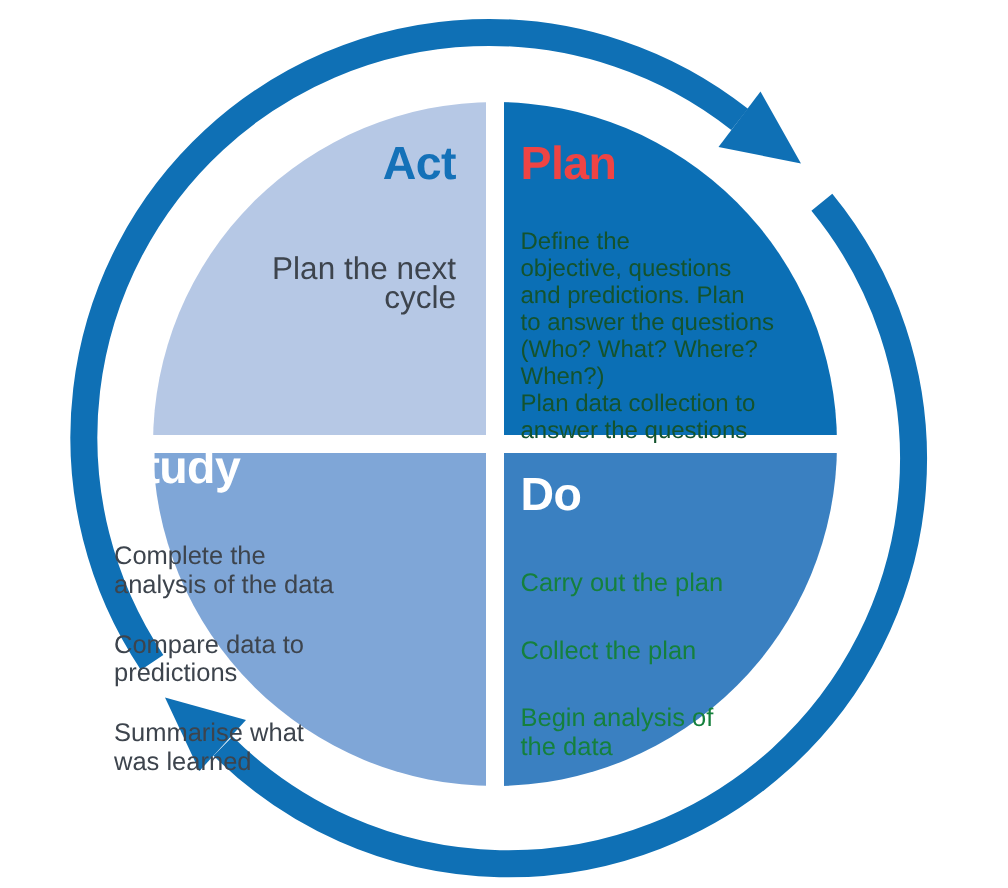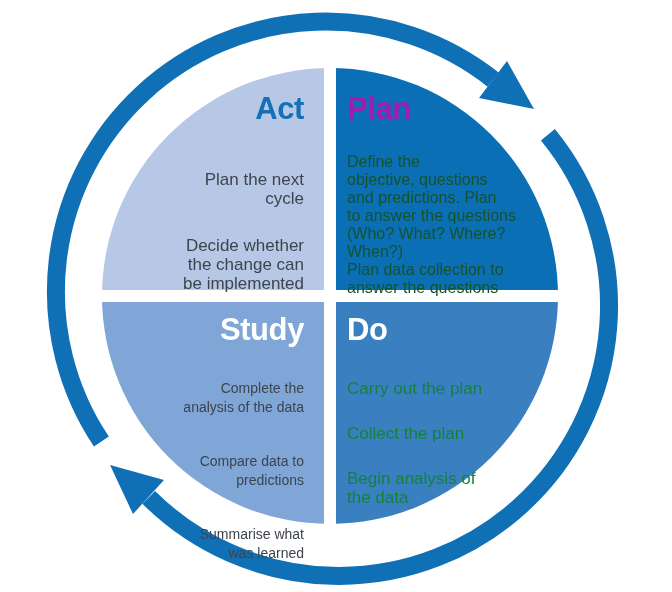--- a/index.html
+++ b/index.html
@@ -33,33 +33,33 @@
     letter-spacing: -0.4px;
   }
   .q-body {
     white-space: pre-line;
   }
   .item { white-space: pre-line; }
 
   
   .quad.act { top: 92px; right: 368px; width: 225px; text-align: right; }
   .quad.act .q-title { color: #1471b8; }
-  .quad.act .q-body { margin-top: 25px; color: #3d444d; font-size: 17px; line-height: 19px; }
+  .quad.act .q-body { margin-top: 25px; color: #3d444d; font-size: 21px; line-height: 19px; }
   .quad.act .item + .item { margin-top: 9px; }
 
   
   .quad.plan { top: 92px; left: 347px; width: 232px; text-align: left; }
-  .quad.plan .q-title { color: #a21caf; }
+  .quad.plan .q-title { color: #ef4444; }
   .quad.plan .q-body { margin-top: 9px; color: #14532d; font-size: 16px; line-height: 18px; }
 
   
-  .quad.study { top: 313px; right: 368px; width: 228px; text-align: right; }
+  .quad.study { top: 295px; right: 368px; width: 228px; text-align: left; }
   .quad.study .q-title { color: #ffffff; }
-  .quad.study .q-body { margin-top: 13px; color: #3d444d; font-size: 14px; line-height: 19px; }
-  .quad.study .item + .item { margin-top: 16px; }
+  .quad.study .q-body { margin-top: 13px; color: #3d444d; font-size: 17px; line-height: 19px; }
+  .quad.study .item + .item { margin-top: 2px; }
 
   
   .quad.do { top: 313px; left: 347px; width: 212px; text-align: left; }
   .quad.do .q-title { color: #ffffff; }
   .quad.do .q-body { margin-top: 13px; color: #15803d; font-size: 17px; line-height: 19px; }
   .quad.do .item + .item { margin-top: 7px; }
 </style>
 </head>
 <body>
 
@@ -80,23 +80,20 @@
 
     <polygon points="507,61 534,109 479,98" fill="#0f70b5"></polygon>
     <polygon points="133,514 110,465 164,480" fill="#0f70b5"></polygon>
   </svg>
 
   <div class="quad act">
     <div class="q-title">Act</div>
     <div class="q-body">
       <div class="item">Plan the next
 cycle</div>
-      <div class="item">Decide whether
-the change can
-be implemented</div>
     </div>
   </div>
 
   <div class="quad plan">
     <div class="q-title">Plan</div>
     <div class="q-body">
       <div class="item">Define the
 objective, questions
 and predictions. Plan
 to answer the questions

